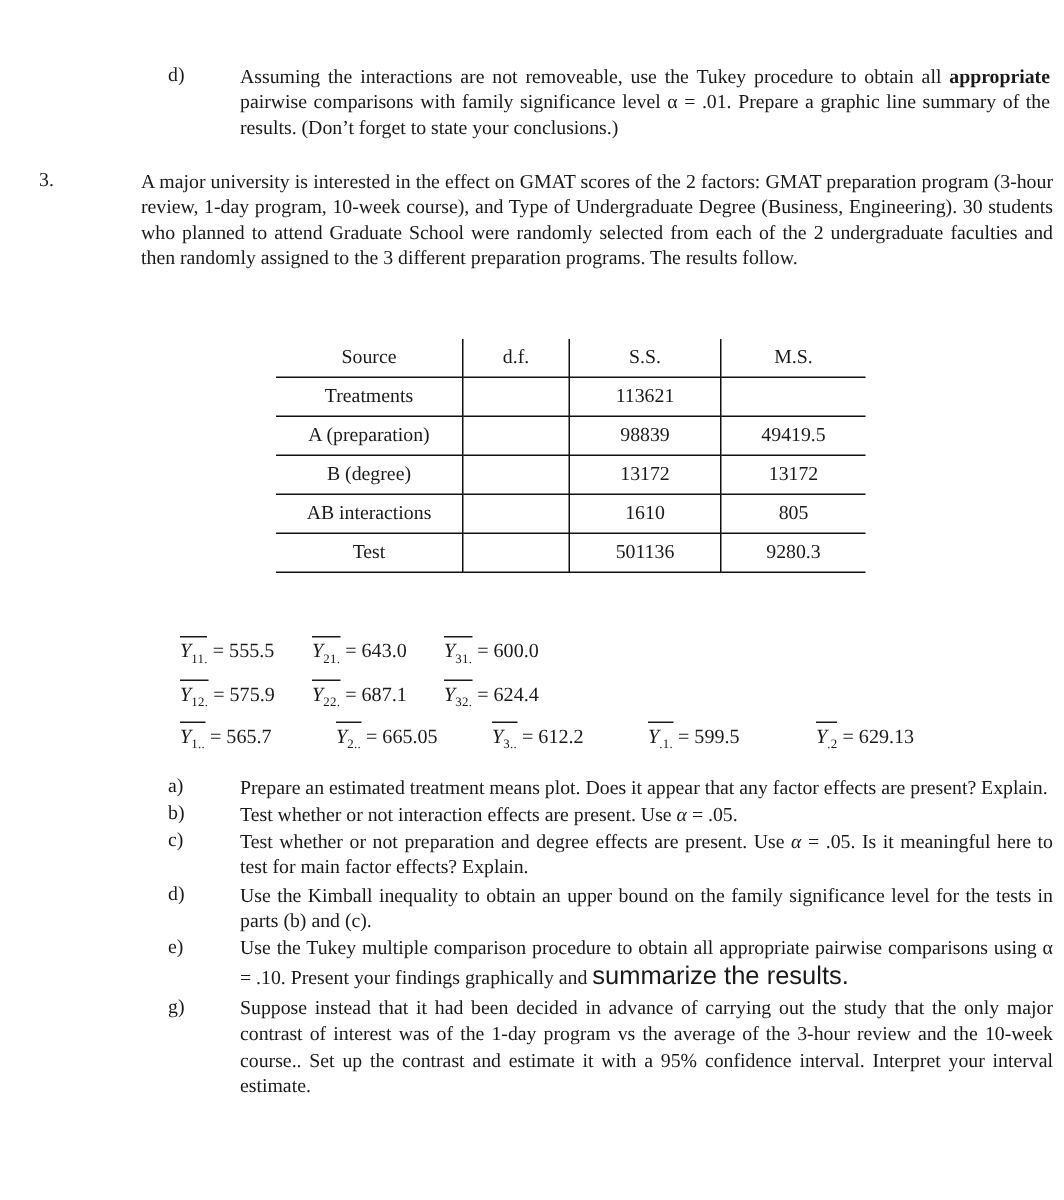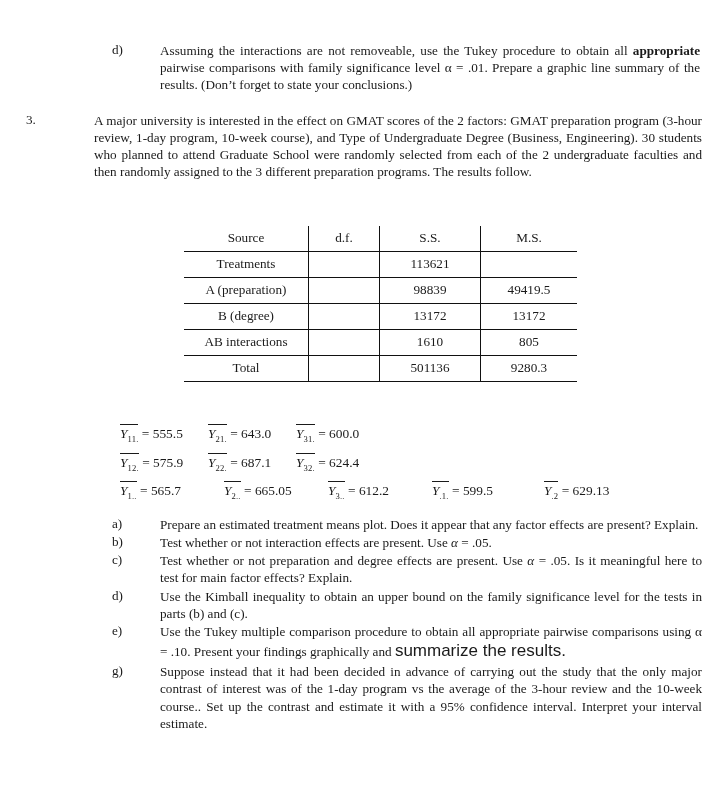--- a/index.html
+++ b/index.html
@@ -173,21 +173,21 @@
           <td class="c-ss">13172</td>
           <td class="c-ms">13172</td>
         </tr>
         <tr>
           <td class="c-source">AB interactions</td>
           <td class="c-df"></td>
           <td class="c-ss">1610</td>
           <td class="c-ms">805</td>
         </tr>
         <tr>
-          <td class="c-source">Total</td>
+          <td class="c-source">Test</td>
           <td class="c-df"></td>
           <td class="c-ss">501136</td>
           <td class="c-ms">9280.3</td>
         </tr>
       </tbody>
   </table>
 </div>
 
 <div id="means">
   <div class="mrow r1" id="means-row-1">

